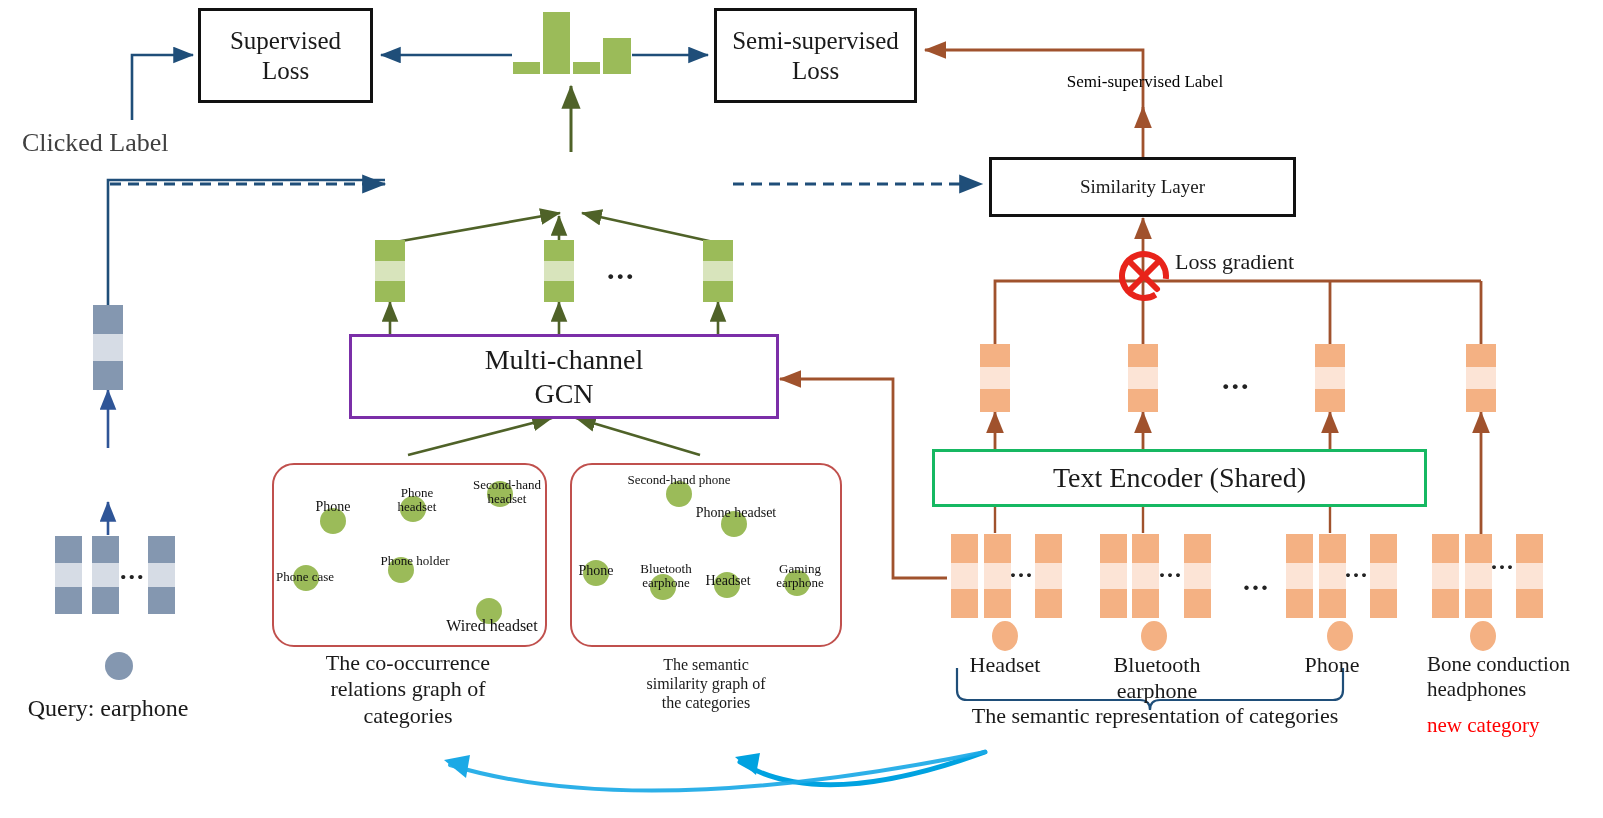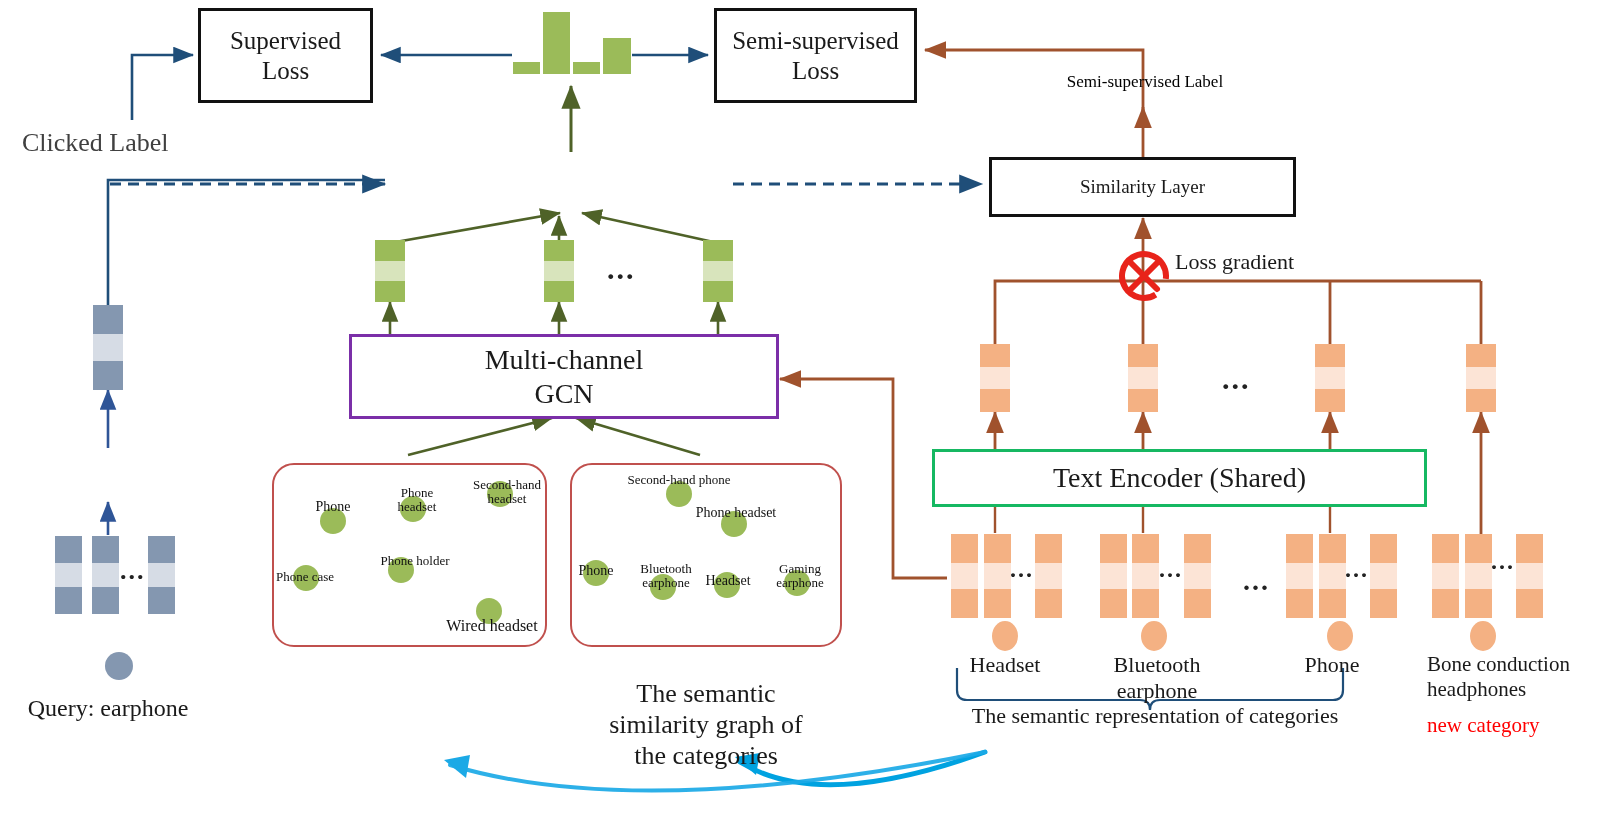--- a/index.html
+++ b/index.html
@@ -255,21 +255,26 @@
   <div class="ntext" style="left:628px;top:562px;width:76px;font-size:13px;">
     <span>Bluetooth</span><br>
     <span>earphone</span>
   </div>
   <div class="ntext" style="left:696px;top:574px;width:64px;font-size:14px;">Headset</div>
   <div class="ntext" style="left:764px;top:562px;width:72px;font-size:13px;">
     <span>Gaming</span><br>
     <span>earphone</span>
   </div>
 
-  <div class="lbl" style="left:598px;top:678px;width:216px;font-size:26px;">
+  <div class="lbl" style="left:300px;top:650px;width:216px;font-size:22px;">
+    <span>The co-occurrence</span><br>
+    <span>relations graph of</span><br>
+    <span>categories</span>
+  </div>
+  <div class="lbl" style="left:598px;top:655px;width:216px;font-size:16px;">
     <span>The semantic</span><br>
     <span>similarity graph of</span><br>
     <span>the categories</span>
   </div>
 
   <div class="vec" style="left:980px;top:344px;width:30px;height:68px;">
     <i style="height:23px;background:#f4b183;"></i>
       <i style="height:22px;background:#fce4d6;"></i>
       <i style="height:23px;background:#f4b183;"></i>
   </div>

